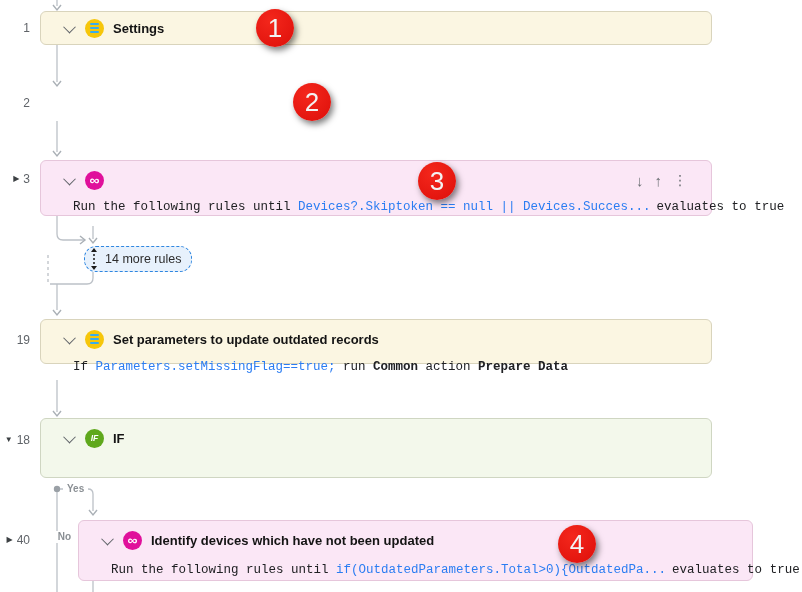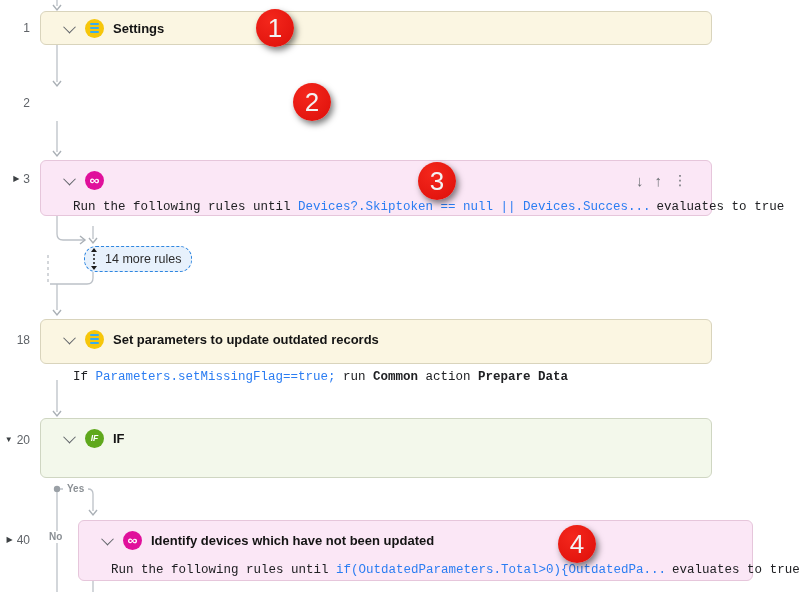--- a/index.html
+++ b/index.html
@@ -58,21 +58,21 @@
     padding:0 10px 0 6px;height:26px;box-sizing:border-box;
     font-size:12.5px;color:#2d2d2d;cursor:pointer;
   }
   .drag-handle{display:flex;flex-direction:column;align-items:center;gap:1.5px;}
   .drag-handle .t-up{width:0;height:0;border-left:3px solid transparent;border-right:3px solid transparent;border-bottom:4px solid #1a1a1a;}
   .drag-handle .t-dn{width:0;height:0;border-left:3px solid transparent;border-right:3px solid transparent;border-top:4px solid #1a1a1a;}
   .drag-handle .d{width:2.4px;height:2.4px;border-radius:50%;background:#1a1a1a;}
 
   .branch-label{
     position:absolute;font-size:10px;font-weight:700;color:#8a8f94;
-    background:#ffffff;padding:0 4px;line-height:12px;text-align:left;
+    background:#ffffff;padding:0 4px;line-height:12px;text-align:right;
   }
 
   .badge{
     position:absolute;width:38px;height:38px;border-radius:50%;
     background:radial-gradient(circle at 38% 30%,#f4271c,#dd0f0a);
     box-shadow:2.5px 3.5px 6px rgba(0,0,0,0.5);
     display:flex;align-items:center;justify-content:center;
     color:#f3f3f3;font-size:26px;font-weight:400;z-index:5;
   }
 </style>
@@ -112,25 +112,25 @@
     <span>1</span>
   </div>
   <div class="gutter-item" style="left:0;top:96px;">
     <span>2</span>
   </div>
   <div class="gutter-item" style="left:0;top:172px;">
     <span class="tri">▶</span>
     <span>3</span>
   </div>
   <div class="gutter-item" style="left:0;top:333px;">
-    <span>18</span>
+    <span>19</span>
   </div>
   <div class="gutter-item" style="left:0;top:433px;">
     <span class="tri">▼</span>
-    <span>20</span>
+    <span>18</span>
   </div>
   <div class="gutter-item" style="left:0;top:533px;">
     <span class="tri">▶</span>
     <span>40</span>
   </div>
 
   <div class="box cream" style="left:40px;top:11px;width:672px;height:34px;">
     <div class="box-head">
       <span class="chev"></span>
       <span class="icon-circle list">
@@ -172,21 +172,21 @@
   <div class="box cream tall" style="left:40px;top:319px;width:672px;height:45px;">
     <div class="box-head">
       <span class="chev"></span>
       <span class="icon-circle list">
         <span class="bar"></span>
           <span class="bar"></span>
           <span class="bar"></span>
       </span>
       <span class="box-title">Set parameters to update outdated records</span>
     </div>
-    <div class="box-sub" style="margin-top:14px;">
+    <div class="box-sub" style="margin-top:4px;">
       <span>If </span><span class="code">Parameters.setMissingFlag==true;</span><span> run </span><span class="b">Common</span><span> action </span><span class="b">Prepare Data</span>
     </div>
   </div>
 
   <div class="box green tall" style="left:40px;top:418px;width:672px;height:60px;">
     <div class="box-head">
       <span class="chev"></span>
       <span class="icon-circle ifc">IF</span>
       <span class="box-title">IF</span>
     </div>

